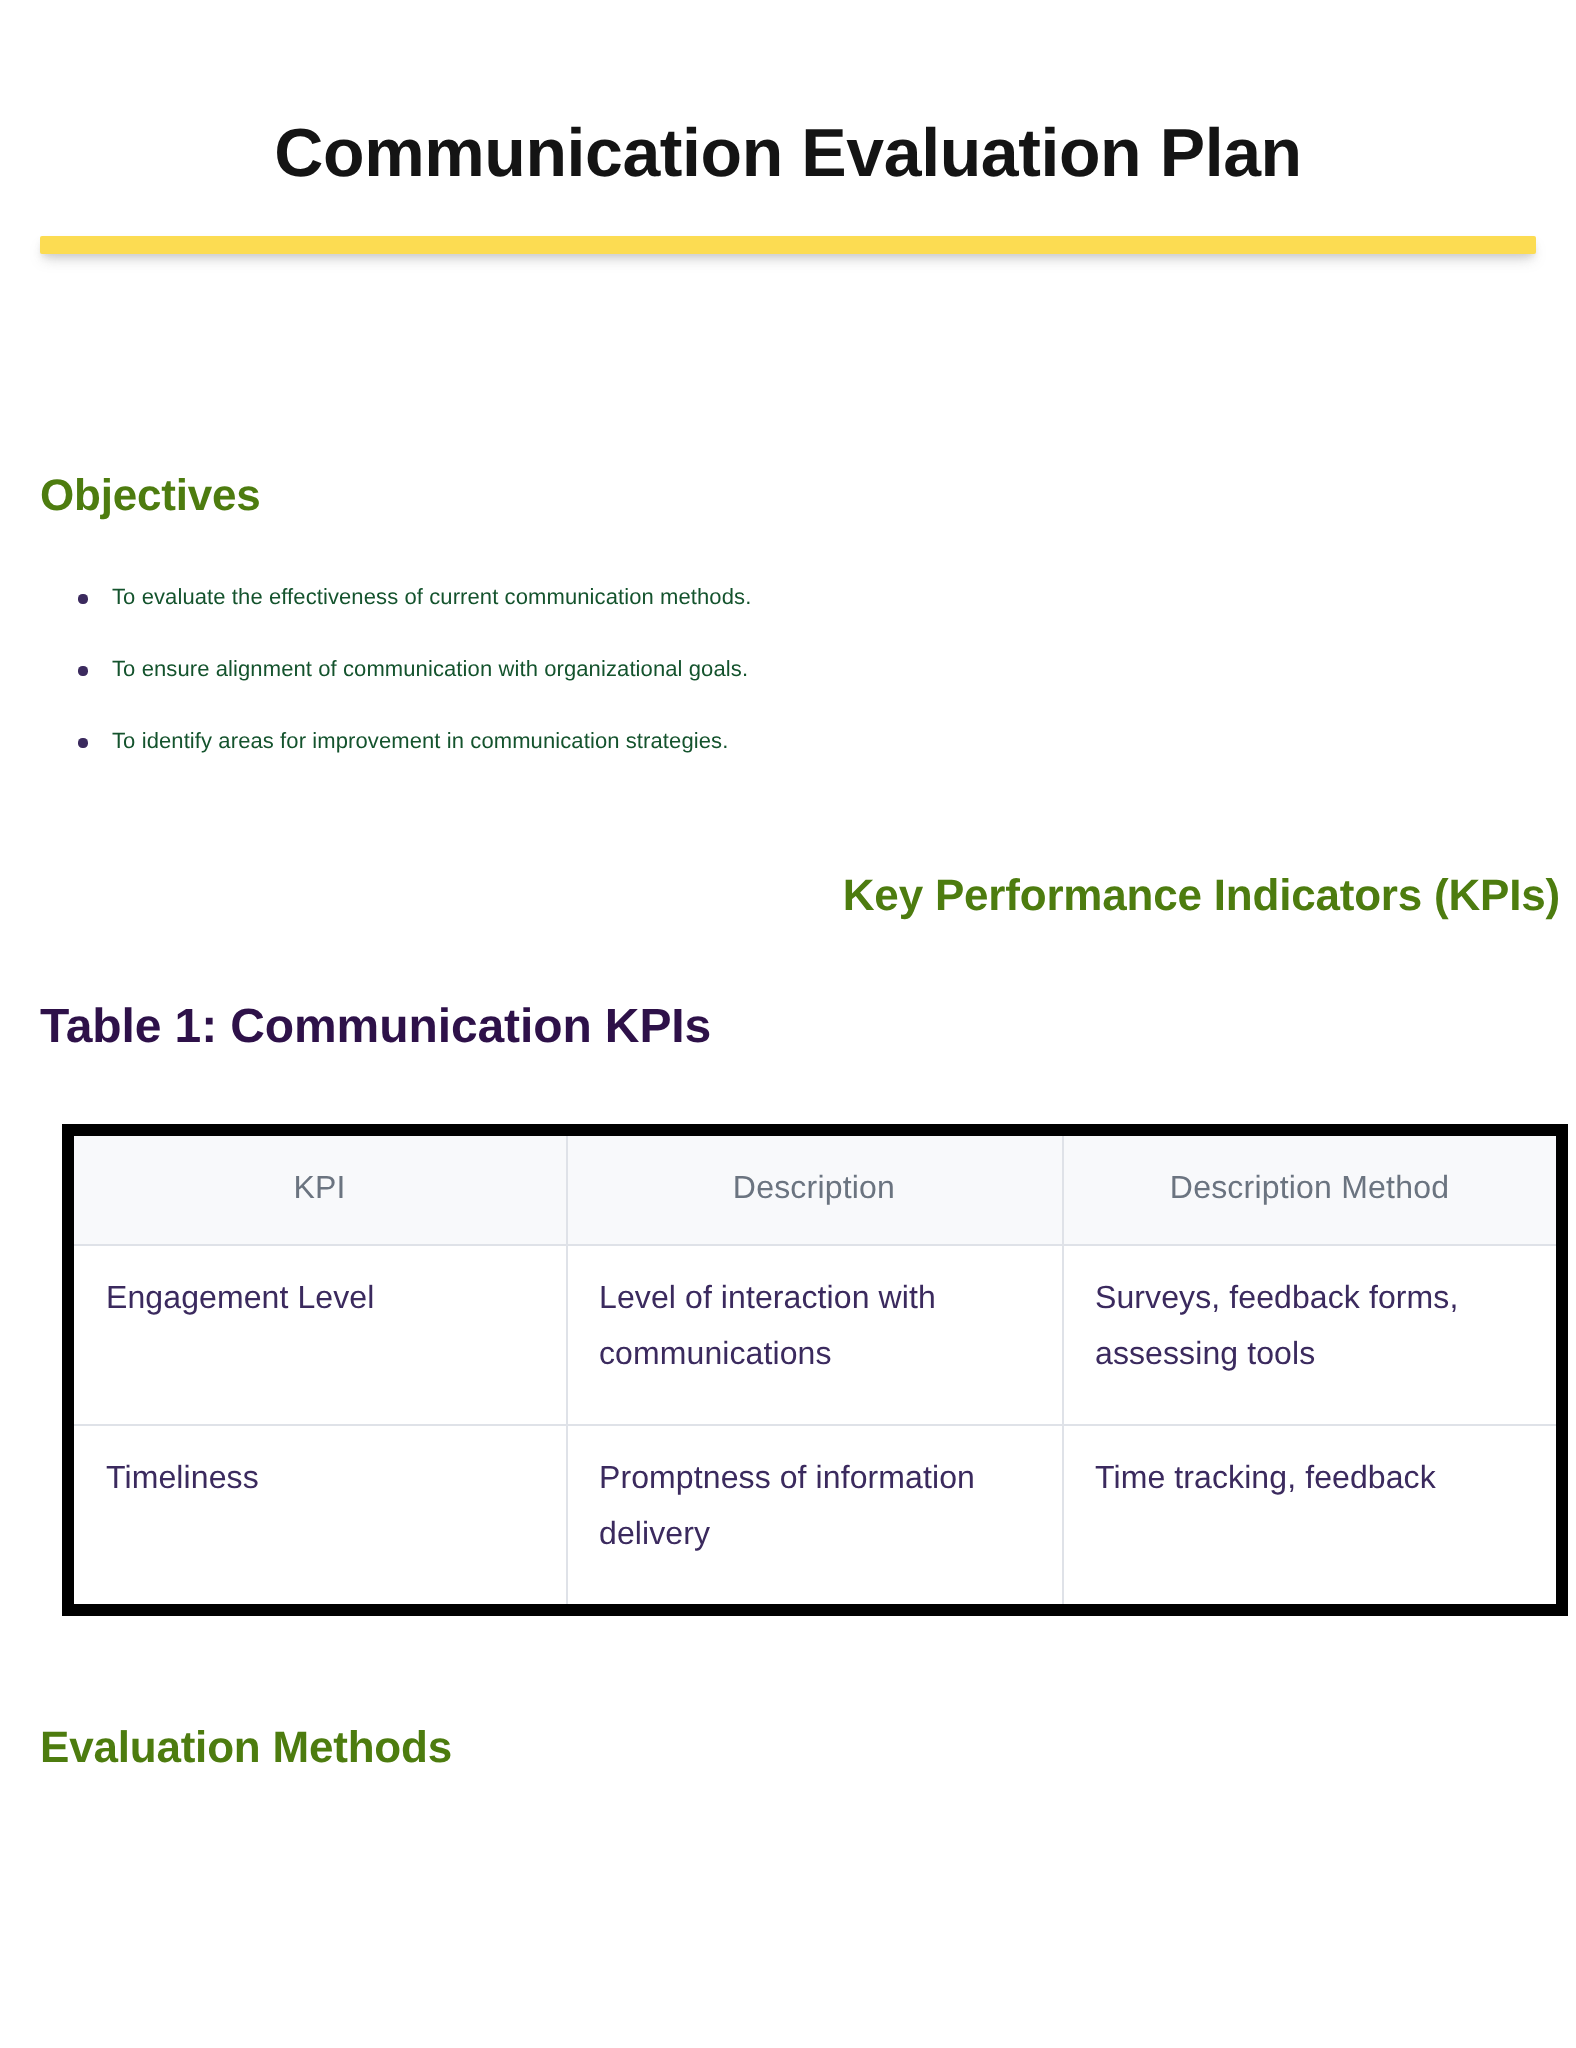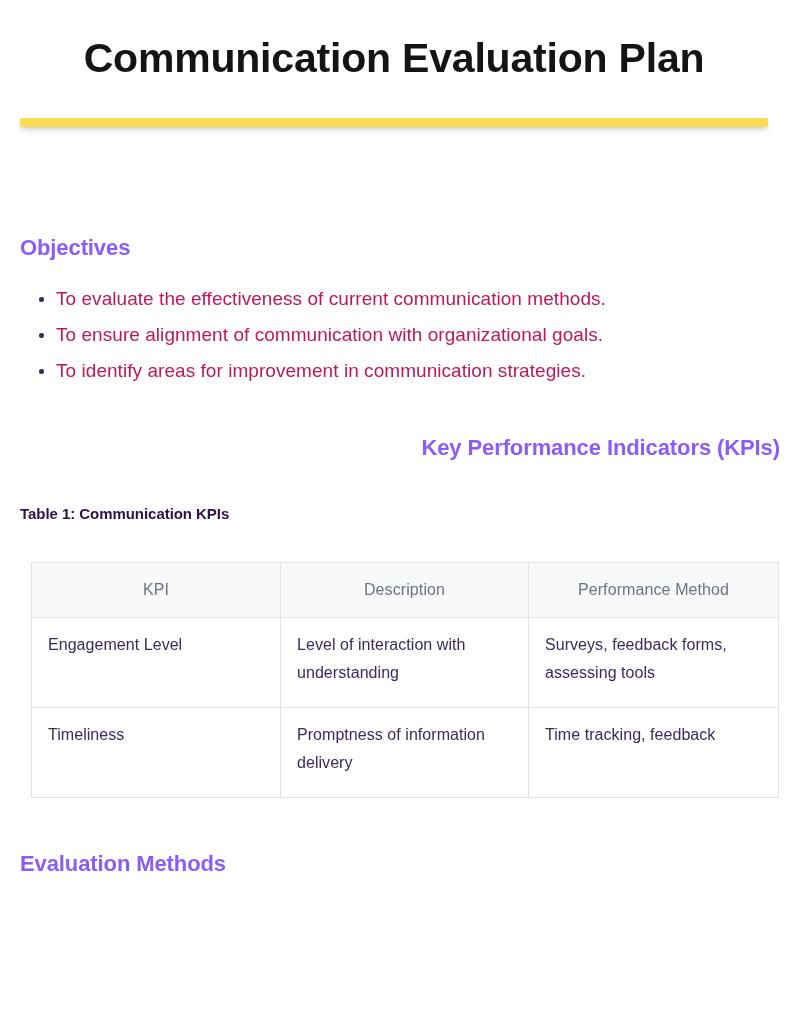--- a/index.html
+++ b/index.html
@@ -21,24 +21,24 @@
     width: 788px;
     height: 1024px;
     background: #ffffff;
     box-sizing: border-box;
   }
 
   
   .doc-title {
     position: absolute;
     left: 0;
-    top: 37px;
+    top: 56px;
     width: 788px;
     text-align: center;
-    font-size: 41px;
+    font-size: 34px;
     line-height: 42px;
     font-weight: 700;
     color: #141414;
     letter-spacing: -0.2px;
     margin: 0;
   }
 
   
   .rule-wrap {
     position: absolute;
@@ -71,48 +71,48 @@
     line-height: 28px;
     color: #3b2a5e;
     letter-spacing: 0.05px;
   }
 
   h2.section {
     margin: 0;
     font-size: 22px;
     line-height: 30px;
     font-weight: 700;
-    color: #8b5cf6;
+    color: #4d7c0f;
     letter-spacing: -0.1px;
   }
   h2.section.sp-objectives { margin-top: 55px; }
   h2.section.sp-kpi        { margin-top: 48px; text-align: right; }
   h2.section.sp-eval       { margin-top: 51px; }
 
   h3.subsection {
     margin: 0;
     margin-top: 38px;
-    font-size: 15px;
+    font-size: 24px;
     line-height: 26px;
     font-weight: 700;
     color: #2e1149;
     letter-spacing: -0.05px;
   }
 
   ul.bullets {
     margin: 0;
     margin-top: 22px;
     padding: 0 0 0 36px;
     list-style: none;
   }
   ul.bullets li {
     position: relative;
-    font-size: 19px;
+    font-size: 11px;
     line-height: 28px;
-    color: #be185d;
+    color: #14532d;
     margin-bottom: 8px;
     letter-spacing: 0.05px;
   }
   ul.bullets li:last-child { margin-bottom: 0; }
   ul.bullets li::before {
     content: "";
     position: absolute;
     left: -17px;
     top: 12px;
     width: 4.5px;
@@ -124,21 +124,21 @@
   
   .table-wrap {
     margin-top: 35px;
     width: 747px;
     margin-left: 11px;
   }
   table.kpi-table {
     width: 747px;
     border-collapse: collapse;
     table-layout: fixed;
-    border: 1px solid #000000;
+    border: 6px solid #000000;
   }
   table.kpi-table col.c1 { width: 249px; }
   table.kpi-table col.c2 { width: 248px; }
   table.kpi-table col.c3 { width: 250px; }
 
   table.kpi-table thead th {
     background: #f8f9fb;
     color: #6b7480;
     font-size: 16px;
     font-weight: 400;
@@ -191,27 +191,27 @@
       <table class="kpi-table">
         <colgroup>
           <col class="c1">
             <col class="c2">
             <col class="c3">
         </colgroup>
         <thead>
           <tr>
             <th>KPI</th>
             <th>Description</th>
-            <th>Performance Method</th>
+            <th>Description Method</th>
           </tr>
         </thead>
         <tbody>
           <tr>
             <td>Engagement Level</td>
-            <td>Level of interaction with understanding</td>
+            <td>Level of interaction with communications</td>
             <td>Surveys, feedback forms, assessing tools</td>
           </tr>
           <tr>
             <td>Timeliness</td>
             <td>Promptness of information delivery</td>
             <td>Time tracking, feedback</td>
           </tr>
         </tbody>
       </table>
     </div>

